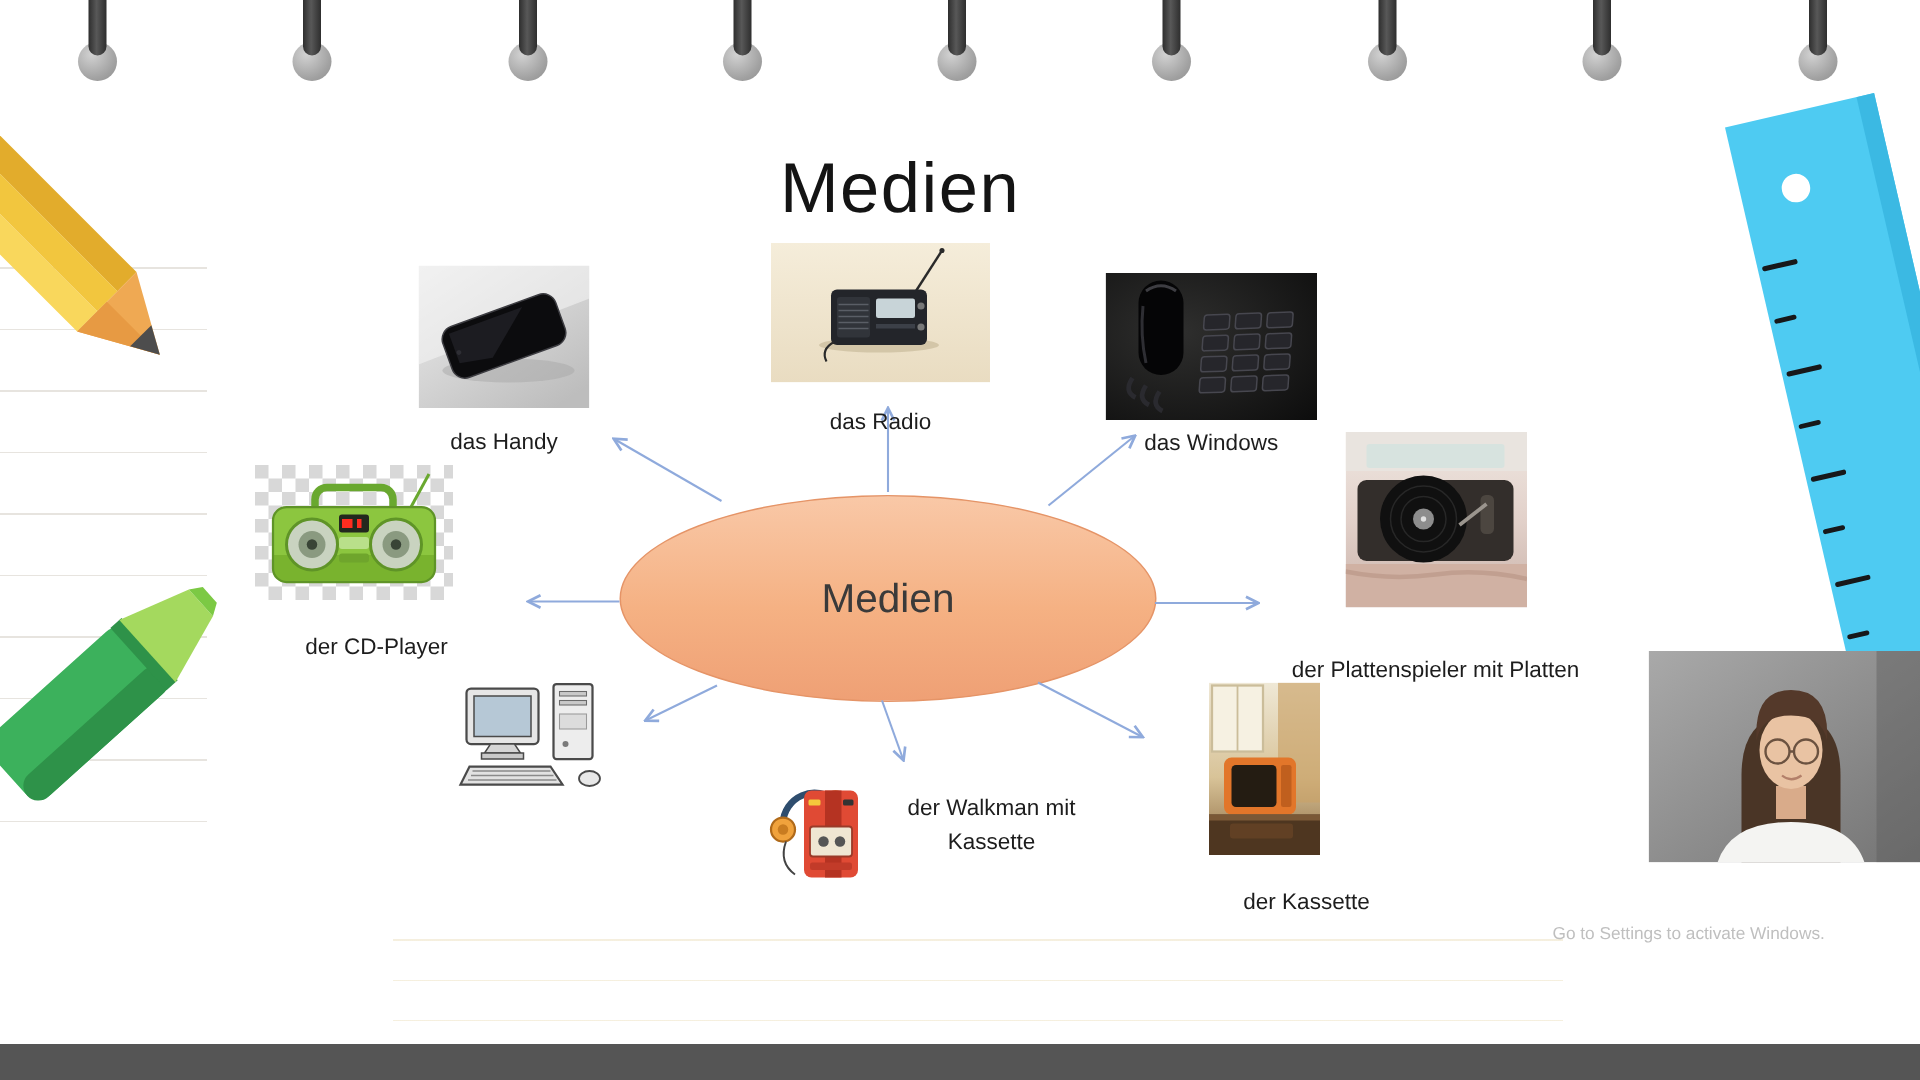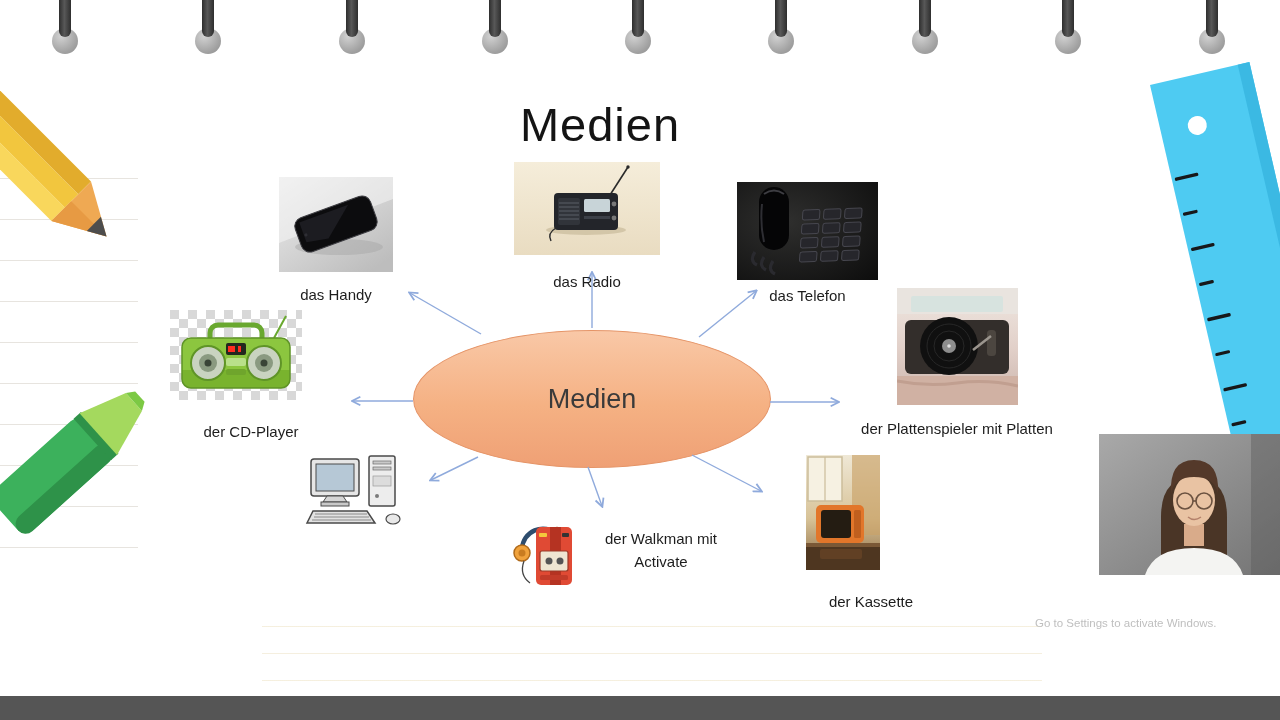--- a/index.html
+++ b/index.html
@@ -231,21 +231,21 @@
           <rect x="0" y="28" width="17" height="10" rx="2"></rect>
             <rect x="21" y="28" width="17" height="10" rx="2"></rect>
             <rect x="42" y="28" width="17" height="10" rx="2"></rect>
           <rect x="0" y="42" width="17" height="10" rx="2"></rect>
             <rect x="21" y="42" width="17" height="10" rx="2"></rect>
             <rect x="42" y="42" width="17" height="10" rx="2"></rect>
         </g>
       </g>
     </svg>
   </figure>
-  <div class="node-label" style="left:737px;top:285px;width:141px">das Telefon</div>
+  <div class="node-label" style="left:737px;top:285px;width:141px">das Windows</div>
 
   <figure class="node-img" style="left:170px;top:310px;width:132px;height:90px">
     <svg viewBox="0 0 132 90">
       <defs>
           <pattern id="chk" width="18" height="18" patternUnits="userSpaceOnUse">
         <rect width="18" height="18" fill="#ffffff"></rect>
         <rect width="9" height="9" fill="#d8d8d8"></rect>
             <rect x="9" y="9" width="9" height="9" fill="#d8d8d8"></rect>
       </pattern>
         </defs>
@@ -287,21 +287,21 @@
       <circle cx="52" cy="58" r="22" fill="none" stroke="#272727" stroke-width="1"></circle>
       <circle cx="52" cy="58" r="15" fill="none" stroke="#272727" stroke-width="1"></circle>
       <circle cx="52" cy="58" r="7" fill="#8d8d8d"></circle>
         <circle cx="52" cy="58" r="1.8" fill="#e0e0e0"></circle>
       <rect x="90" y="42" width="9" height="26" rx="3.5" fill="#4c4640"></rect>
       <line x1="94" y1="48" x2="76" y2="62" stroke="#9b958e" stroke-width="2.5"></line>
       <rect x="0" y="88" width="121" height="29" fill="#d0b1a3"></rect>
       <path d="M0,93 q30,6 60,2 t61,3" stroke="#c19f90" stroke-width="3" fill="none"></path>
     </svg>
   </figure>
-  <div class="node-label" style="left:860px;top:418px;width:194px">der Plattenspieler mit Platten</div>
+  <div class="node-label" style="left:860px;top:436px;width:194px">der Plattenspieler mit Platten</div>
 
   <figure class="node-img" style="left:303px;top:453px;width:112px;height:77px">
     <svg viewBox="0 0 112 77">
       <rect width="112" height="77" fill="#ffffff"></rect>
       <rect x="66" y="3" width="26" height="50" rx="2" fill="#ededed" stroke="#4a4a4a" stroke-width="1.5"></rect>
       <rect x="70" y="8" width="18" height="3" fill="#c9c9c9" stroke="#6a6a6a" stroke-width="0.7"></rect>
       <rect x="70" y="14" width="18" height="3" fill="#c9c9c9" stroke="#6a6a6a" stroke-width="0.7"></rect>
       <rect x="70" y="23" width="18" height="10" fill="#dcdcdc" stroke="#9a9a9a" stroke-width="0.7"></rect>
       <circle cx="74" cy="43" r="2" fill="#7a7a7a"></circle>
       <rect x="8" y="6" width="48" height="37" rx="3" fill="#e6e6e6" stroke="#4a4a4a" stroke-width="1.5"></rect>
@@ -329,21 +329,21 @@
       <rect x="24" y="24" width="36" height="58" rx="5" fill="#e04a34"></rect>
       <rect x="38" y="24" width="11" height="58" fill="#b53322"></rect>
       <rect x="27" y="30" width="8" height="4" rx="1" fill="#f4c83c"></rect>
       <rect x="50" y="30" width="7" height="4" rx="1" fill="#333333"></rect>
       <rect x="28" y="48" width="28" height="20" rx="2" fill="#efe6d2" stroke="#9a3a28" stroke-width="1.2"></rect>
       <circle cx="37" cy="58" r="3.5" fill="#555555"></circle>
         <circle cx="48" cy="58" r="3.5" fill="#555555"></circle>
       <rect x="28" y="72" width="28" height="5" rx="1.5" fill="#c23b29"></rect>
     </svg>
   </figure>
-  <div class="node-label" style="left:585px;top:528px;width:152px">der Walkman mit Activate</div>
+  <div class="node-label" style="left:585px;top:528px;width:152px">der Walkman mit Kassette</div>
 
   <figure class="node-img" style="left:806px;top:455px;width:74px;height:115px">
     <svg viewBox="0 0 74 115">
       <defs>
           <linearGradient id="fbg" x1="0" y1="0" x2="0" y2="1">
         <stop offset="0" stop-color="#efe8d6"></stop>
             <stop offset="0.55" stop-color="#d8c398"></stop>
             <stop offset="1" stop-color="#8a683f"></stop>
           </linearGradient>
         </defs>

